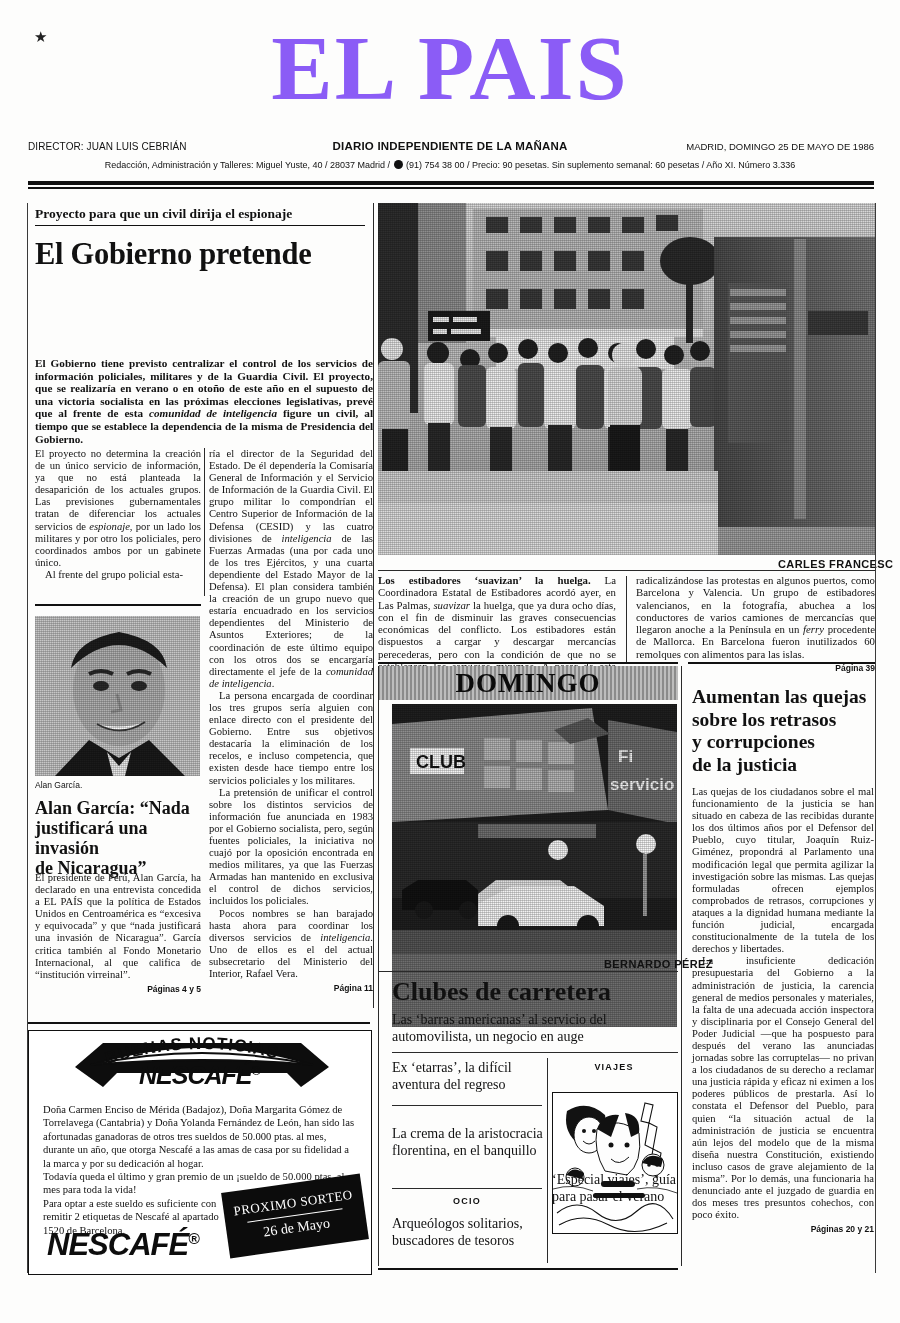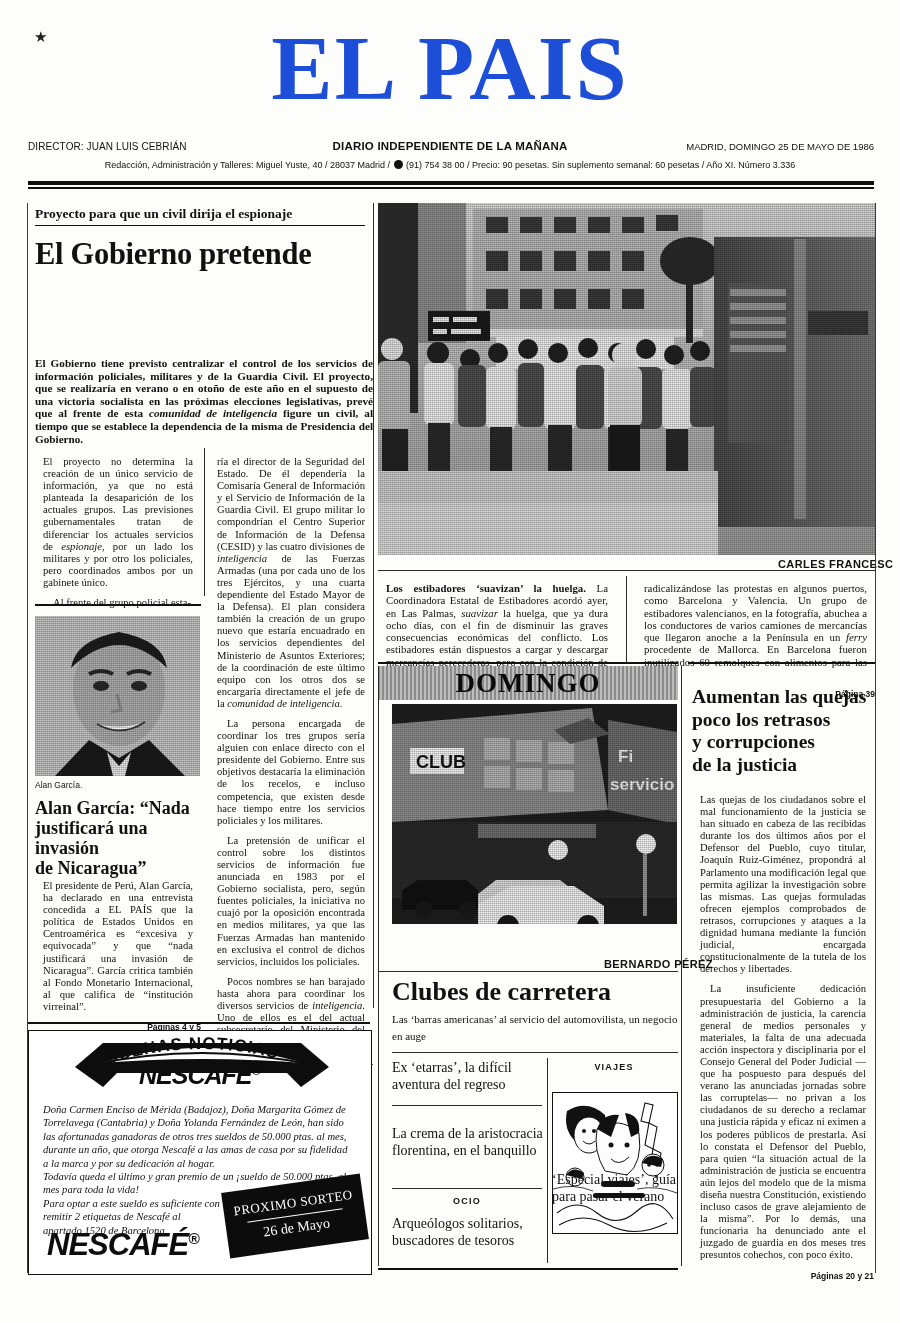--- a/index.html
+++ b/index.html
@@ -4,21 +4,21 @@
 <style>
   html,body{margin:0;padding:0;background:#fff;}
   body{width:900px;height:1323px;font-family:"Liberation Serif",serif;color:#111;
        position:relative;overflow:hidden;}
   .page{position:absolute;left:0;top:0;width:900px;height:1323px;background:#fdfdfc;}
 
   
   .star{position:absolute;left:34px;top:30px;font-size:15px;color:#222;line-height:1;}
   .nameplate{position:absolute;left:0;top:22px;width:900px;text-align:center;
              font-family:"Liberation Serif",serif;font-weight:bold;font-size:92px;
-             letter-spacing:2px;line-height:1;color:#1d4ed8;}
+             letter-spacing:2px;line-height:1;color:#8b5cf6;}
   .slogan{position:absolute;left:0;top:140px;width:900px;text-align:center;
           font-family:"Liberation Sans",sans-serif;font-weight:bold;font-size:11.5px;
           letter-spacing:.2px;}
   .director{position:absolute;left:28px;top:141px;font-family:"Liberation Sans",sans-serif;
             font-size:10px;letter-spacing:.1px;}
   .dateline{position:absolute;right:26px;top:141px;font-family:"Liberation Sans",sans-serif;
             font-size:9.5px;}
   .imprint{position:absolute;left:0;top:160px;width:900px;text-align:center;
            font-family:"Liberation Sans",sans-serif;font-size:9px;}
   .phone-icon{display:inline-block;width:9px;height:9px;border-radius:50%;
@@ -32,39 +32,39 @@
   .hrule2{position:absolute;height:2px;background:#111;}
   .photo{position:absolute;background:#6e6e6e;overflow:hidden;}
   .credit{position:absolute;font-family:"Liberation Sans",sans-serif;font-weight:bold;
           font-size:11px;letter-spacing:.4px;color:#111;}
   .caption{position:absolute;font-family:"Liberation Sans",sans-serif;font-size:8.5px;}
   .pageref{font-family:"Liberation Sans",sans-serif;font-weight:bold;font-size:8.5px;
            text-align:right;display:block;margin-top:2px;}
 
   .body-col{position:absolute;font-size:10.6px;line-height:12.1px;text-align:justify;
             text-justify:inter-word;hyphens:auto;}
-  .body-col p{margin:8px;text-indent:10px;}
+  .body-col p{margin:0;text-indent:10px;}
   .body-col p.first{text-indent:0;}
   em{font-style:italic;}
 
   
   .kicker{position:absolute;left:35px;top:206px;width:330px;font-weight:bold;
           font-size:13.5px;border-bottom:1.5px solid #111;padding-bottom:3px;}
   .lead-head{position:absolute;left:35px;top:238px;width:340px;font-weight:bold;
              font-size:30.5px;line-height:32px;letter-spacing:-.3px;}
   .lead-sub{position:absolute;left:35px;top:357px;width:338px;font-weight:bold;
             font-size:11.2px;line-height:12.6px;text-align:justify;}
 
   
   .ag-head{position:absolute;left:35px;top:798px;width:175px;font-weight:bold;
            font-size:18px;line-height:20px;}
   
   .photo-main{left:378px;top:203px;width:497px;height:352px;}
   .photo-ag{left:35px;top:616px;width:165px;height:160px;}
-  .photo-club{left:392px;top:704px;width:285px;height:220px;}
+  .photo-club{left:392px;top:704px;width:285px;height:323px;}
   .photo-viajes{left:552px;top:1092px;width:124px;height:140px;}
 
   
   .ht{position:absolute;left:0;top:0;right:0;bottom:0;}
   .grain{position:absolute;left:0;top:0;right:0;bottom:0;opacity:.55;
      background-image:
        repeating-linear-gradient(0deg, rgba(0,0,0,.35) 0 1px, rgba(255,255,255,0) 1px 2px),
        repeating-linear-gradient(90deg, rgba(0,0,0,.25) 0 1px, rgba(255,255,255,0) 1px 2px);}
 
   
@@ -78,21 +78,21 @@
   .teaser{position:absolute;font-size:14px;line-height:16.5px;}
   .ocio-label{position:absolute;font-family:"Liberation Sans",sans-serif;font-weight:bold;
               font-size:9px;letter-spacing:1.2px;text-align:center;}
 
   
   .ad{position:absolute;left:28px;top:1030px;width:342px;height:243px;
       border:1.5px solid #111;background:#fff;overflow:hidden;}
   .ad-ribbon{position:absolute;left:44px;top:6px;width:258px;height:54px;}
   .ad-brand{position:absolute;font-family:"Liberation Sans",sans-serif;font-weight:bold;
             font-style:italic;letter-spacing:-1px;}
-  .ad-copy{position:absolute;left:14px;top:72px;width:312px;font-style:italic;
+  .ad-copy{position:absolute;left:14px;top:72px;width:312px;
            font-size:10.6px;line-height:13.4px;font-family:"Liberation Serif",serif;}
   .ad-stamp{position:absolute;left:196px;top:152px;width:140px;height:66px;background:#0c0c0c;
             transform:rotate(-8deg);color:#fff;text-align:center;}
   .ad-stamp .l1{font-size:13px;letter-spacing:.5px;margin-top:12px;font-family:"Liberation Serif",serif;}
   .ad-stamp .sep{width:96px;height:1px;background:#fff;margin:4px auto;}
   .ad-stamp .l2{font-size:14px;font-family:"Liberation Serif",serif;}
   .ad-logo-bottom{position:absolute;left:18px;top:196px;}
   .reg{font-size:.5em;vertical-align:super;}
 </style>
 </head>
@@ -350,21 +350,21 @@
           <circle cx="76" cy="206" r="9"></circle>
       </g>
       <rect x="0" y="226" width="285" height="24" fill="#555"></rect>
     </svg>
     <div class="grain"></div>
   </div>
   <div class="credit" style="left:604px;top:958px;">BERNARDO PÉREZ</div>
 
   <div class="hrule" style="left:378px;top:971px;width:300px;"></div>
   <div class="sec-head" style="left:392px;top:978px;width:286px;font-size:26px;line-height:28px;">Clubes de carretera</div>
-  <div style="position:absolute;left:392px;top:1011px;width:286px;font-size:11px;line-height:17px;">Las ‘barras americanas’ al servicio del automovilista, un negocio en auge</div>
+  <div style="position:absolute;left:392px;top:1011px;width:286px;font-size:14px;line-height:17px;">Las ‘barras americanas’ al servicio del automovilista, un negocio en auge</div>
 
   <div class="hrule" style="left:392px;top:1052px;width:286px;"></div>
   <div class="teaser" style="left:392px;top:1060px;width:155px;">Ex ‘etarras’, la difícil aventura del regreso</div>
   <div class="hrule" style="left:392px;top:1105px;width:150px;"></div>
   <div class="teaser" style="left:392px;top:1126px;width:155px;">La crema de la aristocracia florentina, en el banquillo</div>
   <div class="hrule" style="left:392px;top:1188px;width:150px;"></div>
   <div class="ocio-label" style="left:392px;top:1196px;width:150px;">OCIO</div>
   <div class="teaser" style="left:392px;top:1216px;width:158px;">Arqueólogos solitarios, buscadores de tesoros</div>
 
   <div class="vrule" style="left:547px;top:1058px;height:205px;"></div>
@@ -420,21 +420,21 @@
     </svg>
   </div>
   <div class="teaser" style="left:552px;top:1172px;width:128px;">‘Especial viajes’, guía para pasar el verano</div>
 
   <div class="vrule" style="left:378px;top:666px;height:600px;"></div>
   <div class="vrule" style="left:681px;top:666px;height:600px;"></div>
   <div class="hrule2" style="left:378px;top:1268px;width:300px;"></div>
 
   <div class="sec-head" style="left:692px;top:686px;width:182px;font-size:19.5px;line-height:22.5px;">
     <div>Aumentan las quejas</div>
-    <div>poco los retrasos</div>
+    <div>sobre los retrasos</div>
     <div>y corrupciones</div>
     <div>de la justicia</div>
   </div>
 
   <div class="body-col" style="left:692px;top:786px;width:182px;">
     <p class="first">Las quejas de los ciudadanos sobre el mal funcionamiento de la justicia se han situado en cabeza de las recibidas durante los dos últimos años por el Defensor del Pueblo, cuyo titular, Joaquín Ruiz-Giménez, propondrá al Parlamento una modificación legal que permita agilizar la investigación sobre las mismas. Las quejas formuladas ofrecen ejemplos comprobados de retrasos, corrupciones y ataques a la dignidad humana mediante la función judicial, encargada constitucionalmente de la tutela de los derechos y libertades.</p>
     <p>La insuficiente dedicación presupuestaria del Gobierno a la administración de justicia, la carencia general de medios personales y materiales, la falta de una adecuada acción inspectora y disciplinaria por el Consejo General del Poder Judicial —que ha pospuesto para después del verano las anunciadas jornadas sobre las corruptelas— no privan a los ciudadanos de su derecho a reclamar una justicia rápida y eficaz ni eximen a los poderes públicos de prestarla. Así lo constata el Defensor del Pueblo, para quien “la situación actual de la administración de justicia se encuentra aún lejos del modelo que de la misma diseña nuestra Constitución, existiendo incluso casos de grave alejamiento de la misma”. Por lo demás, una funcionaria ha denunciado ante el juzgado de guardia en dos meses tres presuntos cohechos, con poco éxito.</p>
     <span class="pageref">Páginas 20 y 21</span>
   </div>
 

